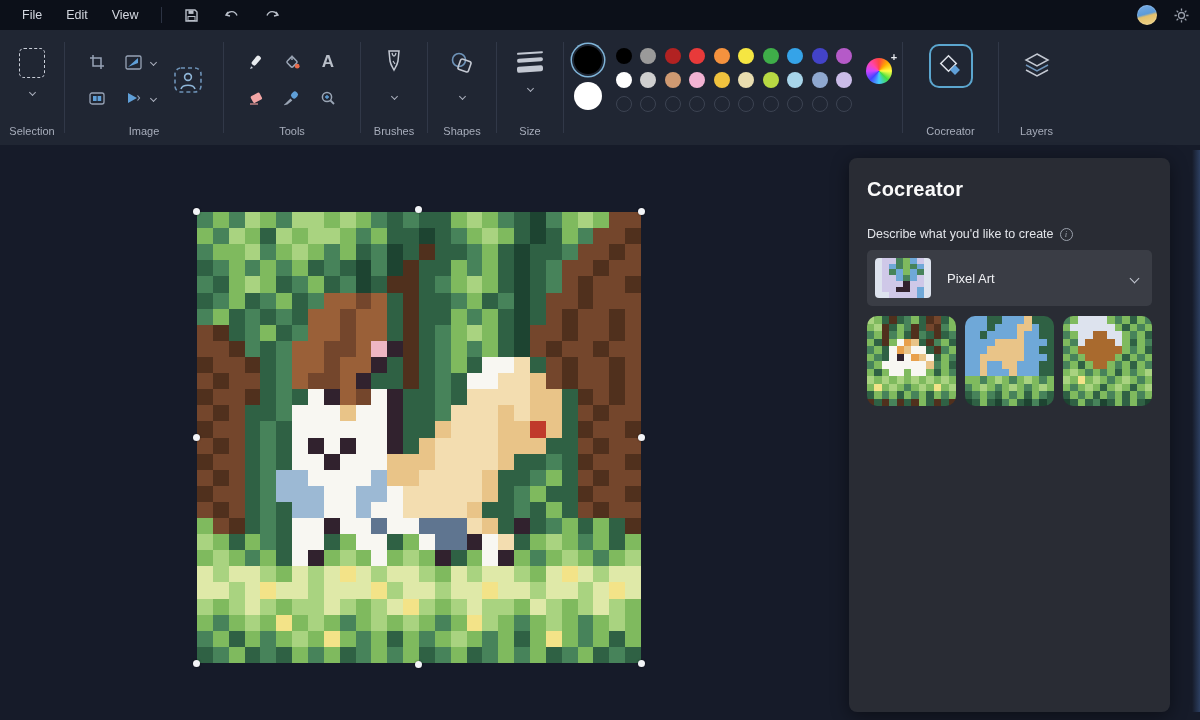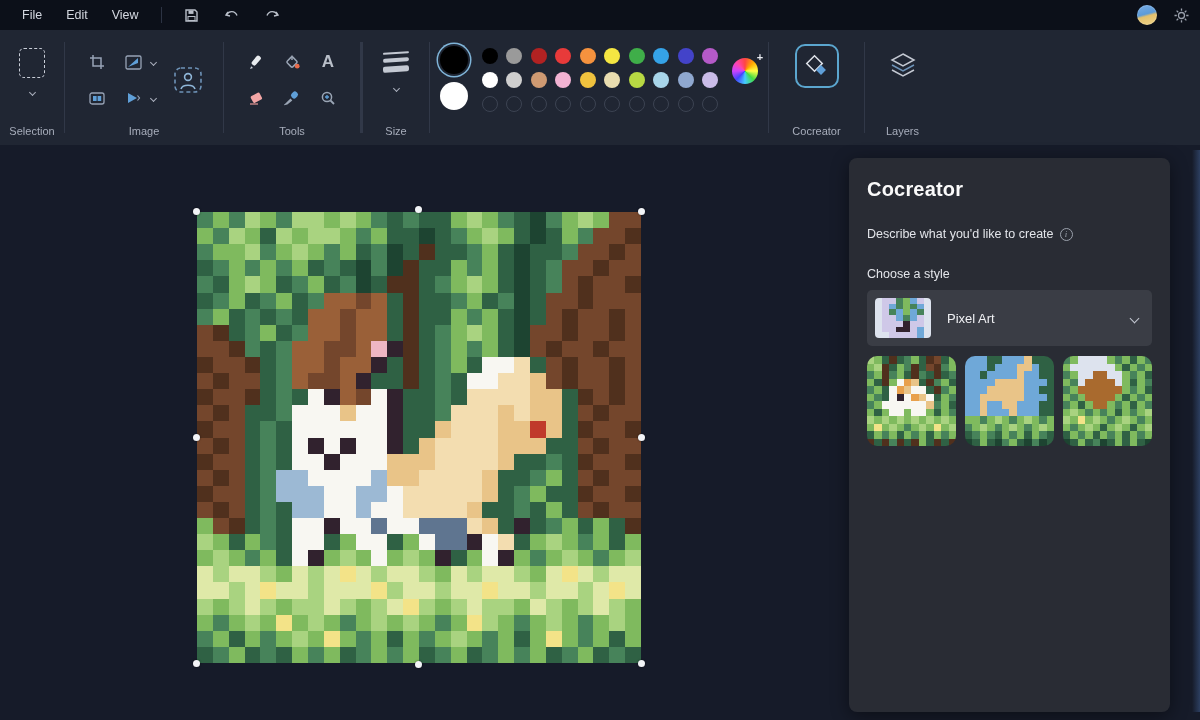--- a/index.html
+++ b/index.html
@@ -257,22 +257,46 @@
               <path d="M10.5 10.5 L14 14" stroke="#9aa5b5" stroke-width="1.8"></path>
               <path d="M5 7h4M7 5v4" stroke="#5f9fd8" stroke-width="1.3"></path>
             </svg>
         </span>
       </div>
     </div>
     <div class="tlabel">Tools</div>
   </div>
   <div class="tb-sep"></div>
 
+  <div class="tsec" style="width:66px;">
+    <div class="icon-cell" style="height:40px">
+      <span>
+        <svg width="20" height="30" viewBox="0 0 20 30">
+            <path d="M5 2 L15 2 L14 12 C13 17 11 19 10 21 C9 19 7 17 6 12 Z" fill="none" stroke="#c3c8d2" stroke-width="1.5"></path>
+            <path d="M8 4 C9 8 11 8 12 4 M9 12 l2 3" stroke="#c3c8d2" stroke-width="1.2" fill="none"></path>
+          </svg>
+      </span>
+    </div>
+    <span class="chev sm" style="margin-top:10px"></span>
+    <div class="tlabel">Brushes</div>
+  </div>
   <div class="tb-sep"></div>
 
+  <div class="tsec" style="width:68px;">
+    <div class="icon-cell" style="height:40px">
+      <span>
+        <svg width="28" height="26" viewBox="0 0 28 26">
+            <circle cx="11" cy="9" r="6.5" fill="none" stroke="#6e93b8" stroke-width="1.6"></circle>
+            <rect x="11" y="9" width="11" height="11" rx="2" transform="rotate(20 16.5 14.5)" fill="none" stroke="#c3c8d2" stroke-width="1.6"></rect>
+          </svg>
+      </span>
+    </div>
+    <span class="chev sm" style="margin-top:10px"></span>
+    <div class="tlabel">Shapes</div>
+  </div>
   <div class="tb-sep"></div>
 
   <div class="tsec" style="width:66px;">
     <div class="size-lines">
       <div style="height:2px"></div>
         <div style="height:3.5px"></div>
         <div style="height:6px"></div>
     </div>
     <span class="chev sm" style="margin-top:14px"></span>
     <div class="tlabel">Size</div>
@@ -1150,21 +1174,20 @@
 </div>
 
 <div class="panel">
   <h1>Cocreator</h1>
 
   <div class="field-label">
     <span>Describe what you'd like to create</span>
     <span class="info-dot">i</span>
   </div>
 
-  <div class="field-label">Choose a style</div>
   <div class="style-drop">
     <div class="style-thumb">
       <div class="pixelgrid" style="display: grid; grid-template-columns: repeat(8, 1fr); grid-template-rows: repeat(7, 1fr);">
           <div style="background: rgb(221, 227, 238);"></div>
           <div style="background: rgb(207, 200, 232);"></div>
           <div style="background: rgb(207, 200, 232);"></div>
           <div style="background: rgb(71, 131, 90);"></div>
           <div style="background: rgb(127, 186, 94);"></div>
           <div style="background: rgb(111, 168, 216);"></div>
           <div style="background: rgb(207, 200, 232);"></div>

